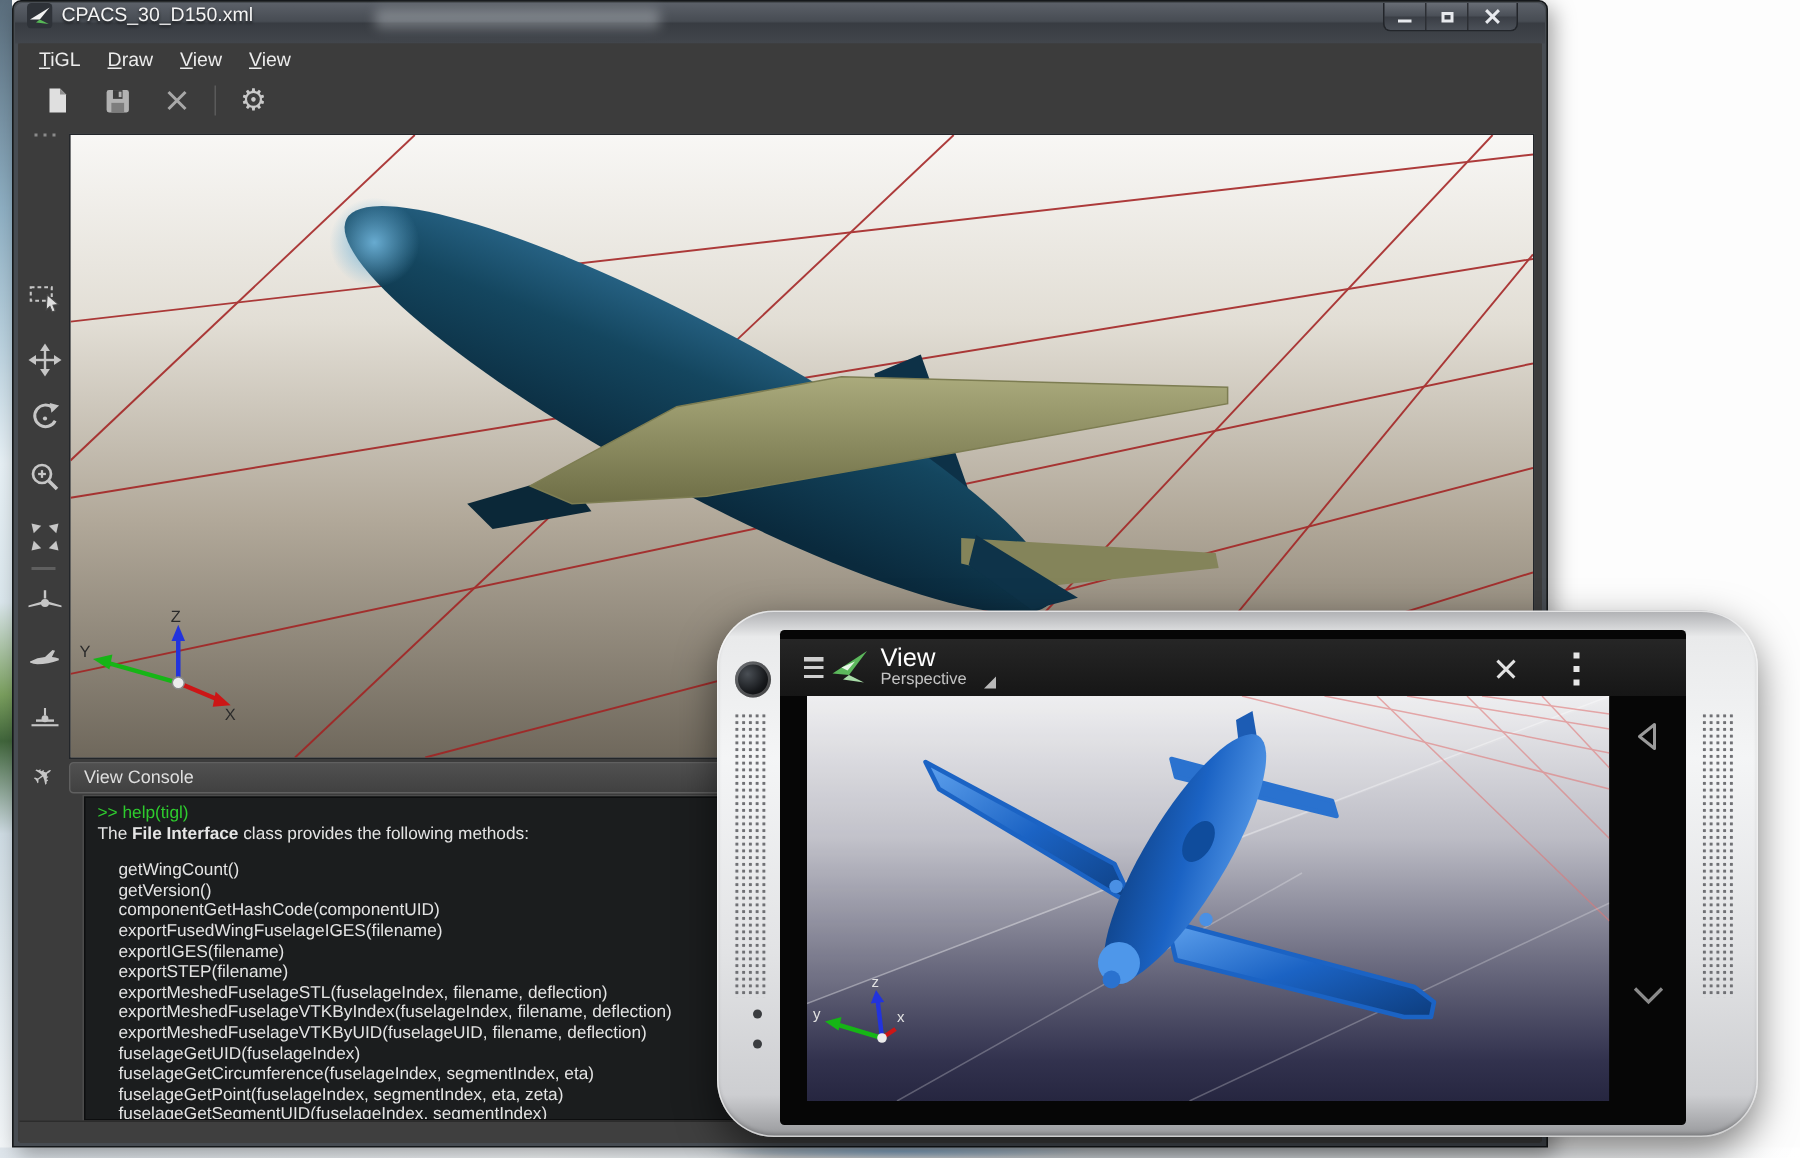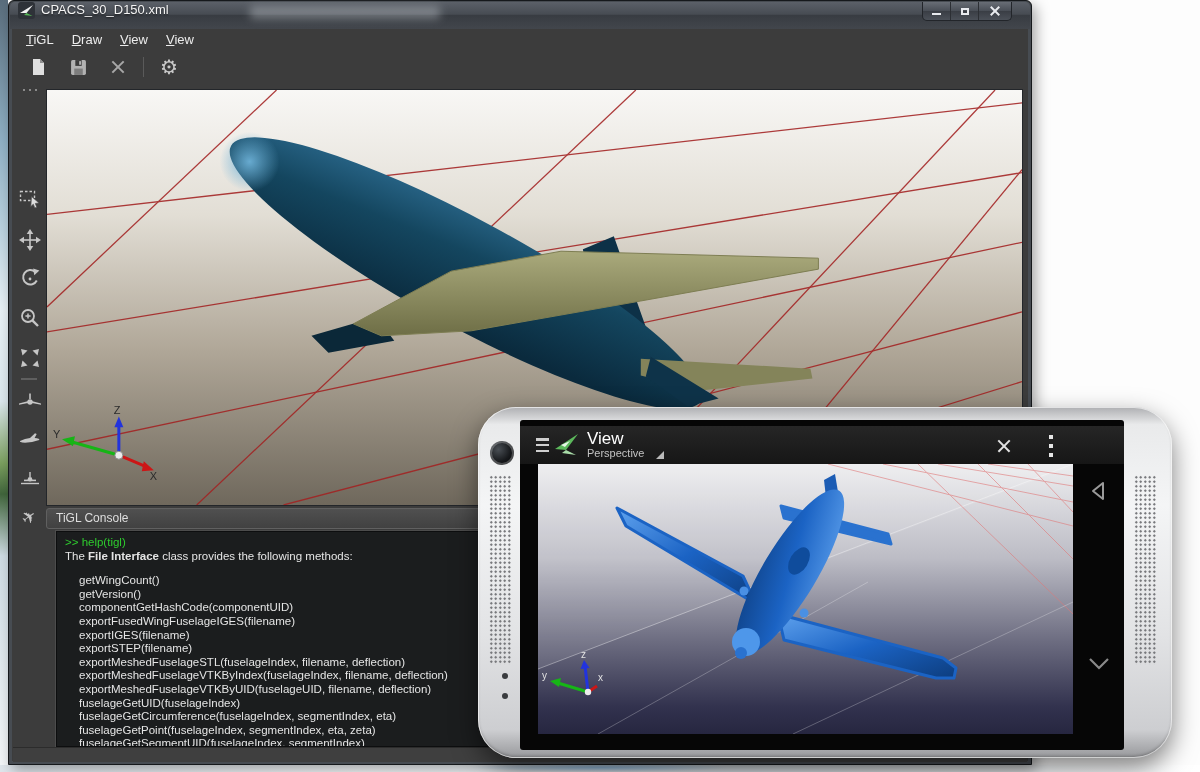--- a/index.html
+++ b/index.html
@@ -288,21 +288,21 @@
           <polygon points="107,382 97,373 95,383" fill="#cc1616"></polygon>
           <circle cx="72" cy="367" r="4" fill="#ececec" stroke="#8a8a8a"></circle>
           <text x="67" y="326" font-size="11" fill="#2b2b2b">Z</text>
           <text x="6" y="350" font-size="11" fill="#2b2b2b">Y</text>
           <text x="103" y="392" font-size="11" fill="#2b2b2b">X</text>
         </g>
       </svg>
     </div>
 
     <div class="console-header">
-      <span>TiGL Console</span>
+      <span>View Console</span>
     </div>
 
     <div class="console-box">
       <div class="prompt">&gt;&gt; help(tigl)</div>
       <div><span>The </span><span class="b">File Interface</span><span> class provides the following methods:</span></div>
       <ul>
 
       <li>getWingCount()</li>
           <li>getVersion()</li>
           <li>componentGetHashCode(componentUID)</li>

